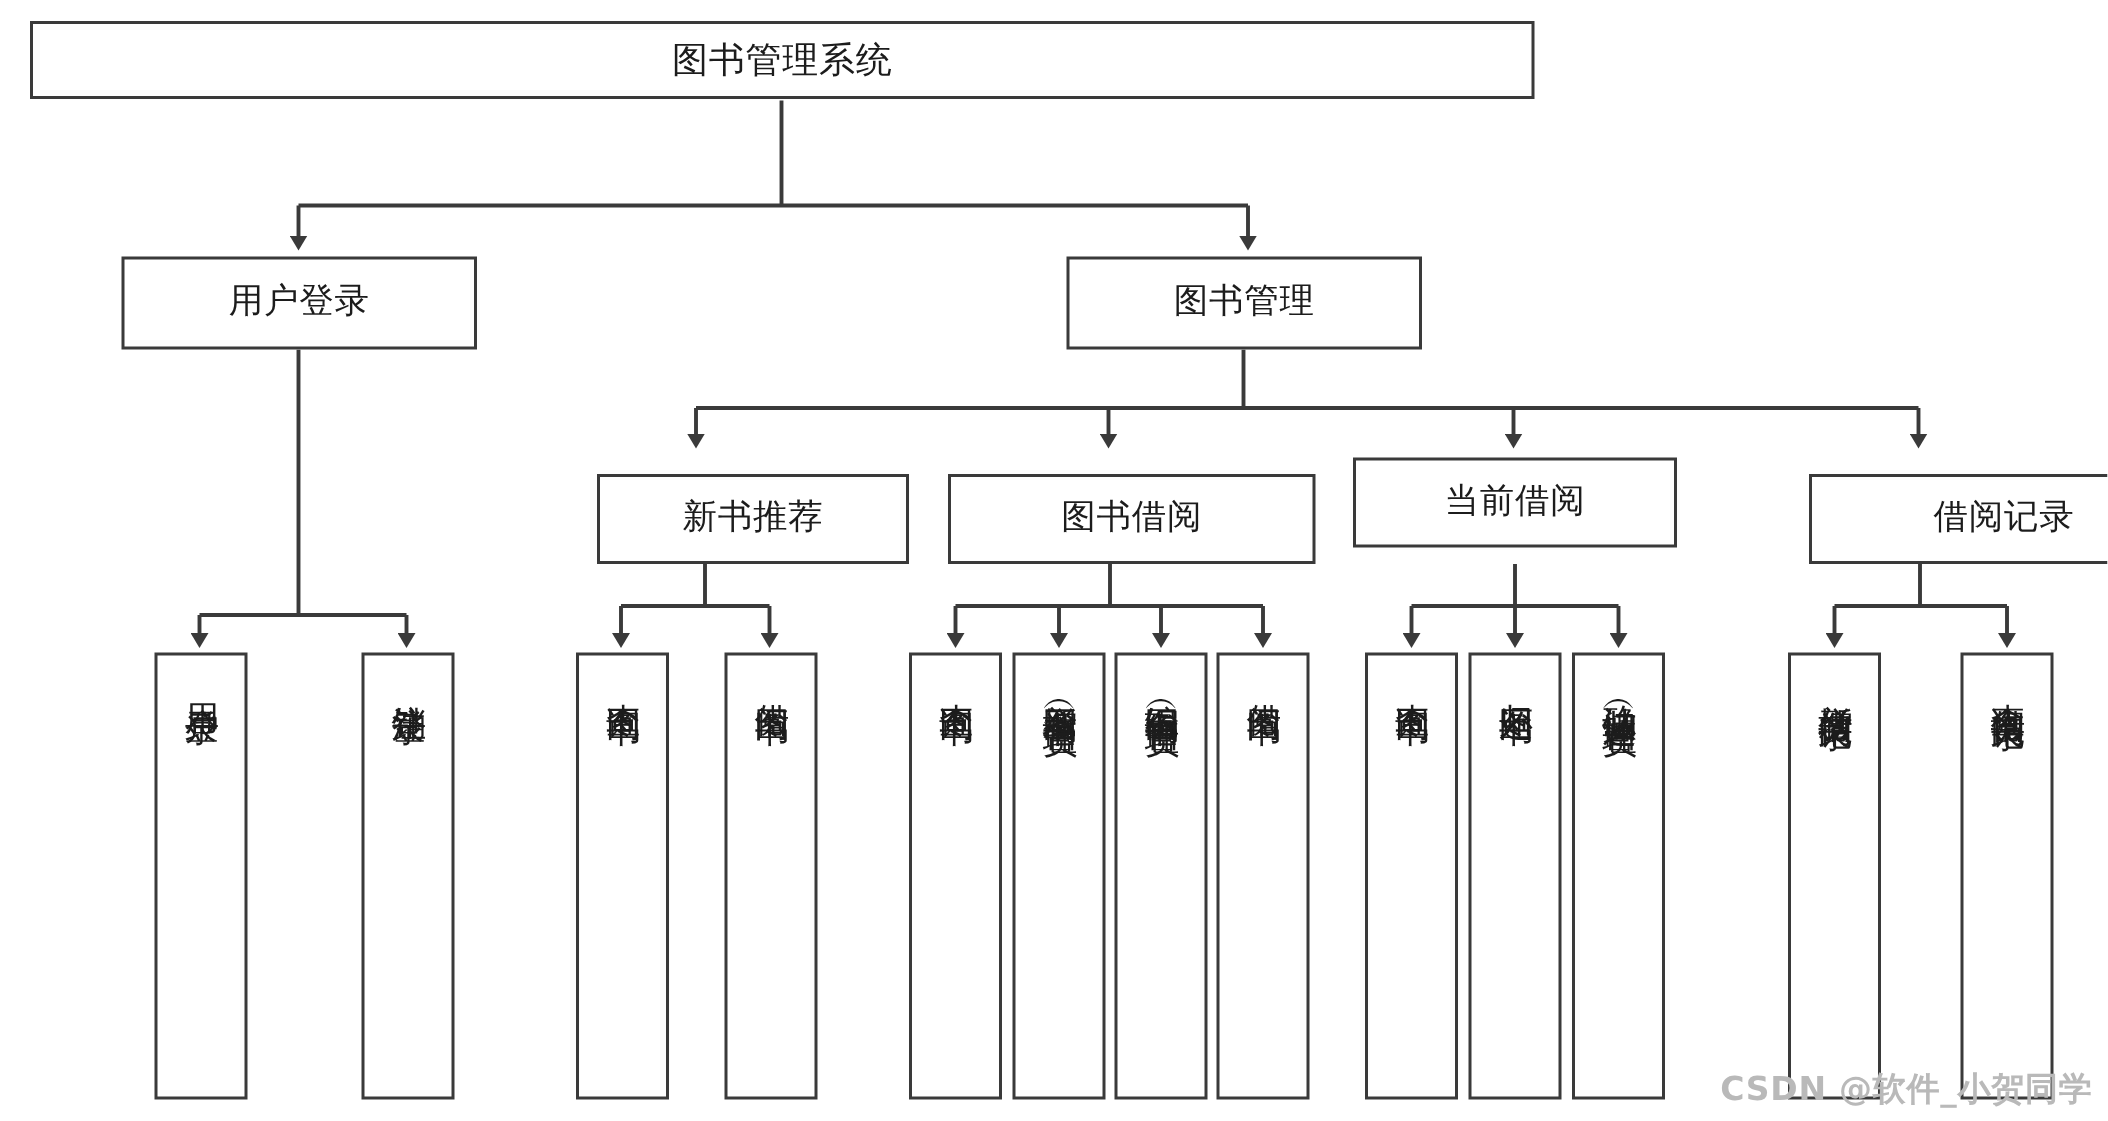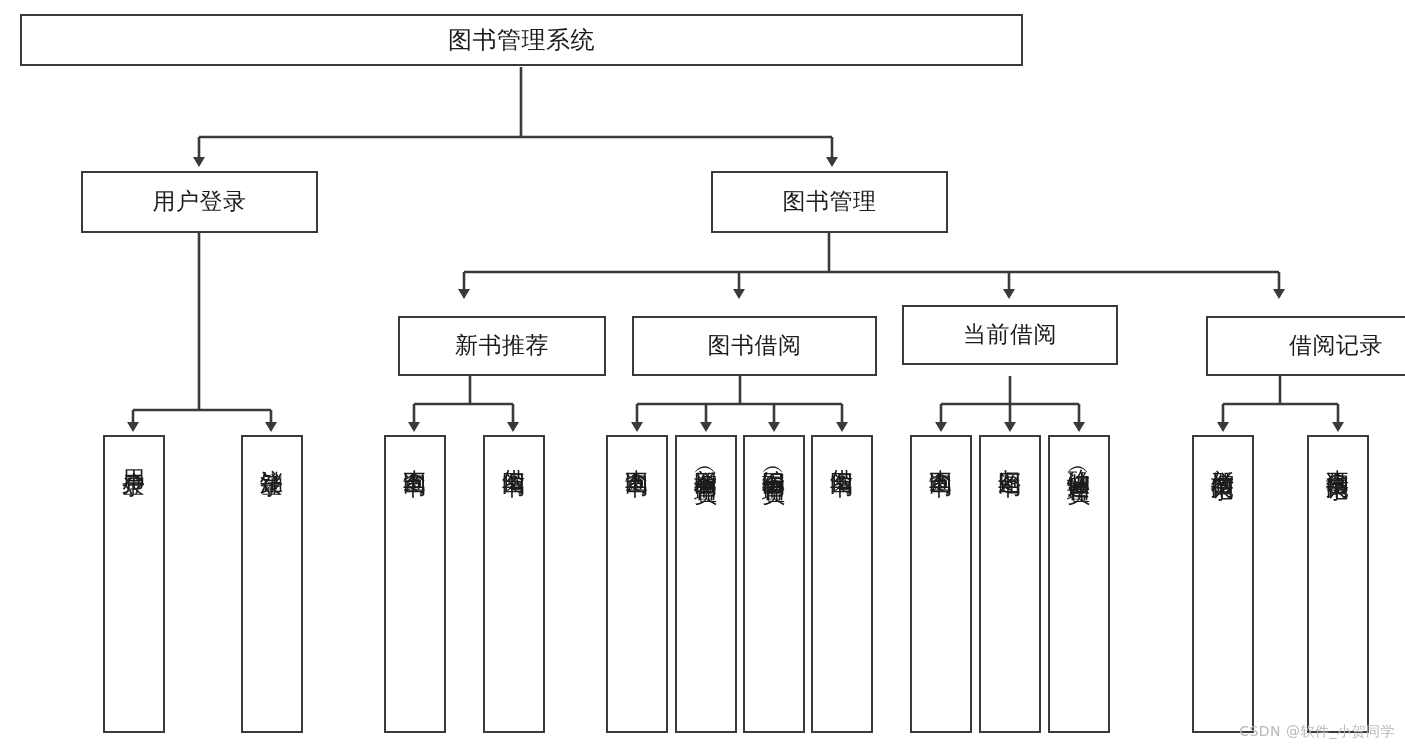--- a/index.html
+++ b/index.html
@@ -50,25 +50,26 @@
     text-orientation:upright;
     font-size:23px;
     line-height:1.14;
     letter-spacing:2px;
     white-space:nowrap;
   }
   .watermark{
     position:absolute;
     right:10px;
     bottom:6px;
-    font-size:14px;
+    font-size:22px;
     color:#b9b9b9;
     letter-spacing:0.5px;
     z-index:3;
     white-space:nowrap;
+    font-weight:bold;
   }
 </style>
 </head>
 <body>
 
 <div id="canvas">
 
   <svg class="wires" viewBox="0 0 1405 747" xmlns="http://www.w3.org/2000/svg">
     <defs>
       <marker id="arw" markerWidth="10" markerHeight="12" refX="1" refY="6" orient="auto" markerUnits="userSpaceOnUse">

